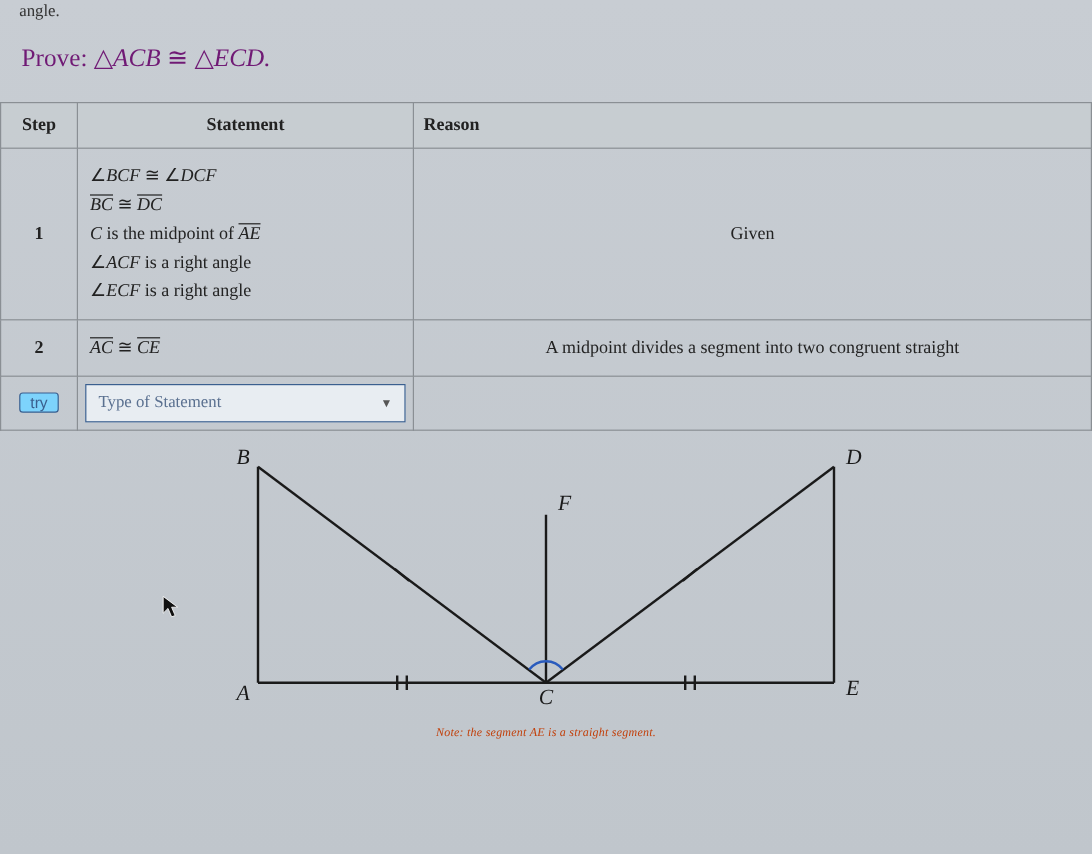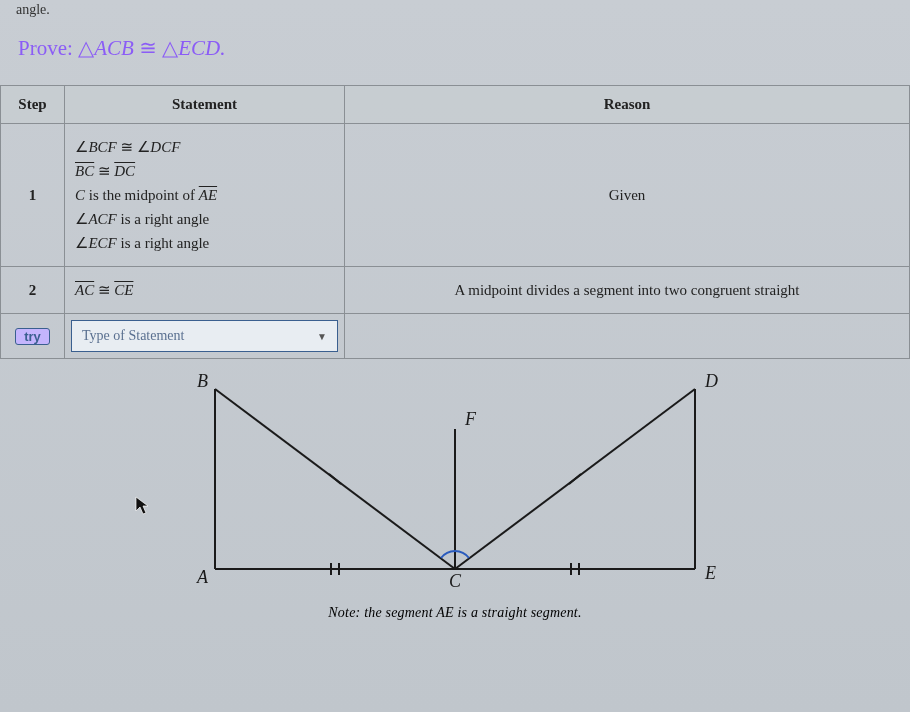--- a/index.html
+++ b/index.html
@@ -13,36 +13,36 @@
     }
     .top-fragment {
       font-size: 14px;
       color: #333;
       padding: 2px 10px 0 16px;
       font-family: Georgia, serif;
     }
     .prove-line {
       font-size: 21px;
       padding: 18px 0 24px 18px;
-      color: #8b5cf6;
+      color: #701a75;
       font-family: Georgia, serif;
     }
     .prove-line .math { font-family: 'Times New Roman', serif; font-style: italic; }
     .prove-line .tri { font-style: normal; }
     .proof-table {
       width: 100%;
       border-collapse: collapse;
       border: 1px solid #8a8f94;
     }
     .proof-table th {
       border: 1px solid #8a8f94;
       padding: 10px 8px;
       font-size: 15px;
       font-weight: bold;
-      text-align: center;
+      text-align: left;
       background: rgba(200,205,210,.35);
     }
     .proof-table th.step-col { width: 64px; text-align: center; font-family: Liberation Serif, serif; }
     .proof-table th.stmt-col { width: 280px; text-align: center; }
     .proof-table td {
       border: 1px solid #8a8f94;
       padding: 8px 10px;
       vertical-align: middle;
       font-size: 15px;
       font-family: Georgia, serif;
@@ -51,28 +51,27 @@
     .proof-table td.step-num {
       text-align: center;
       font-weight: bold;
     }
     .proof-table td.stmt { text-align: left; }
     .stmt-line { margin: 6px 0; font-family: 'Times New Roman', serif; line-height: 1.2; }
     .stmt-line .ital { font-style: italic; }
     .overline { text-decoration: overline; }
     .try-btn {
       border: 1.5px solid #3a5f8f;
-      background: #c4b5fd;
+      background: #7dd3fc;
       color: #3a5f8f;
       font-size: 13px;
       font-family: sans-serif;
       padding: 0 8px;
       border-radius: 3px;
       cursor: pointer;
-      font-weight: bold;
     }
     .type-select {
       flex: 1;
       border: 1.5px solid #3a5f8f;
       background: #e8edf2;
       padding: 7px 10px;
       font-size: 14px;
       color: #5a7090;
       display: flex;
       justify-content: space-between;
@@ -86,22 +85,22 @@
     }
     .geom-container {
       width: 100%;
       display: flex;
       justify-content: center;
       margin-top: 10px;
     }
     .geom-svg { display: block; }
     .note {
       text-align: center;
-      font-size: 14px;
-      color: #000000;
+      font-size: 10px;
+      color: #c2410c;
       font-family: Georgia, serif;
       font-style: italic;
       margin-top: 6px;
       letter-spacing: .2px;
     }
     .note .ae { font-style: italic; }
     .math-sym { font-style: normal; }
     .cursor {
       position: absolute;
       left: 135px;

